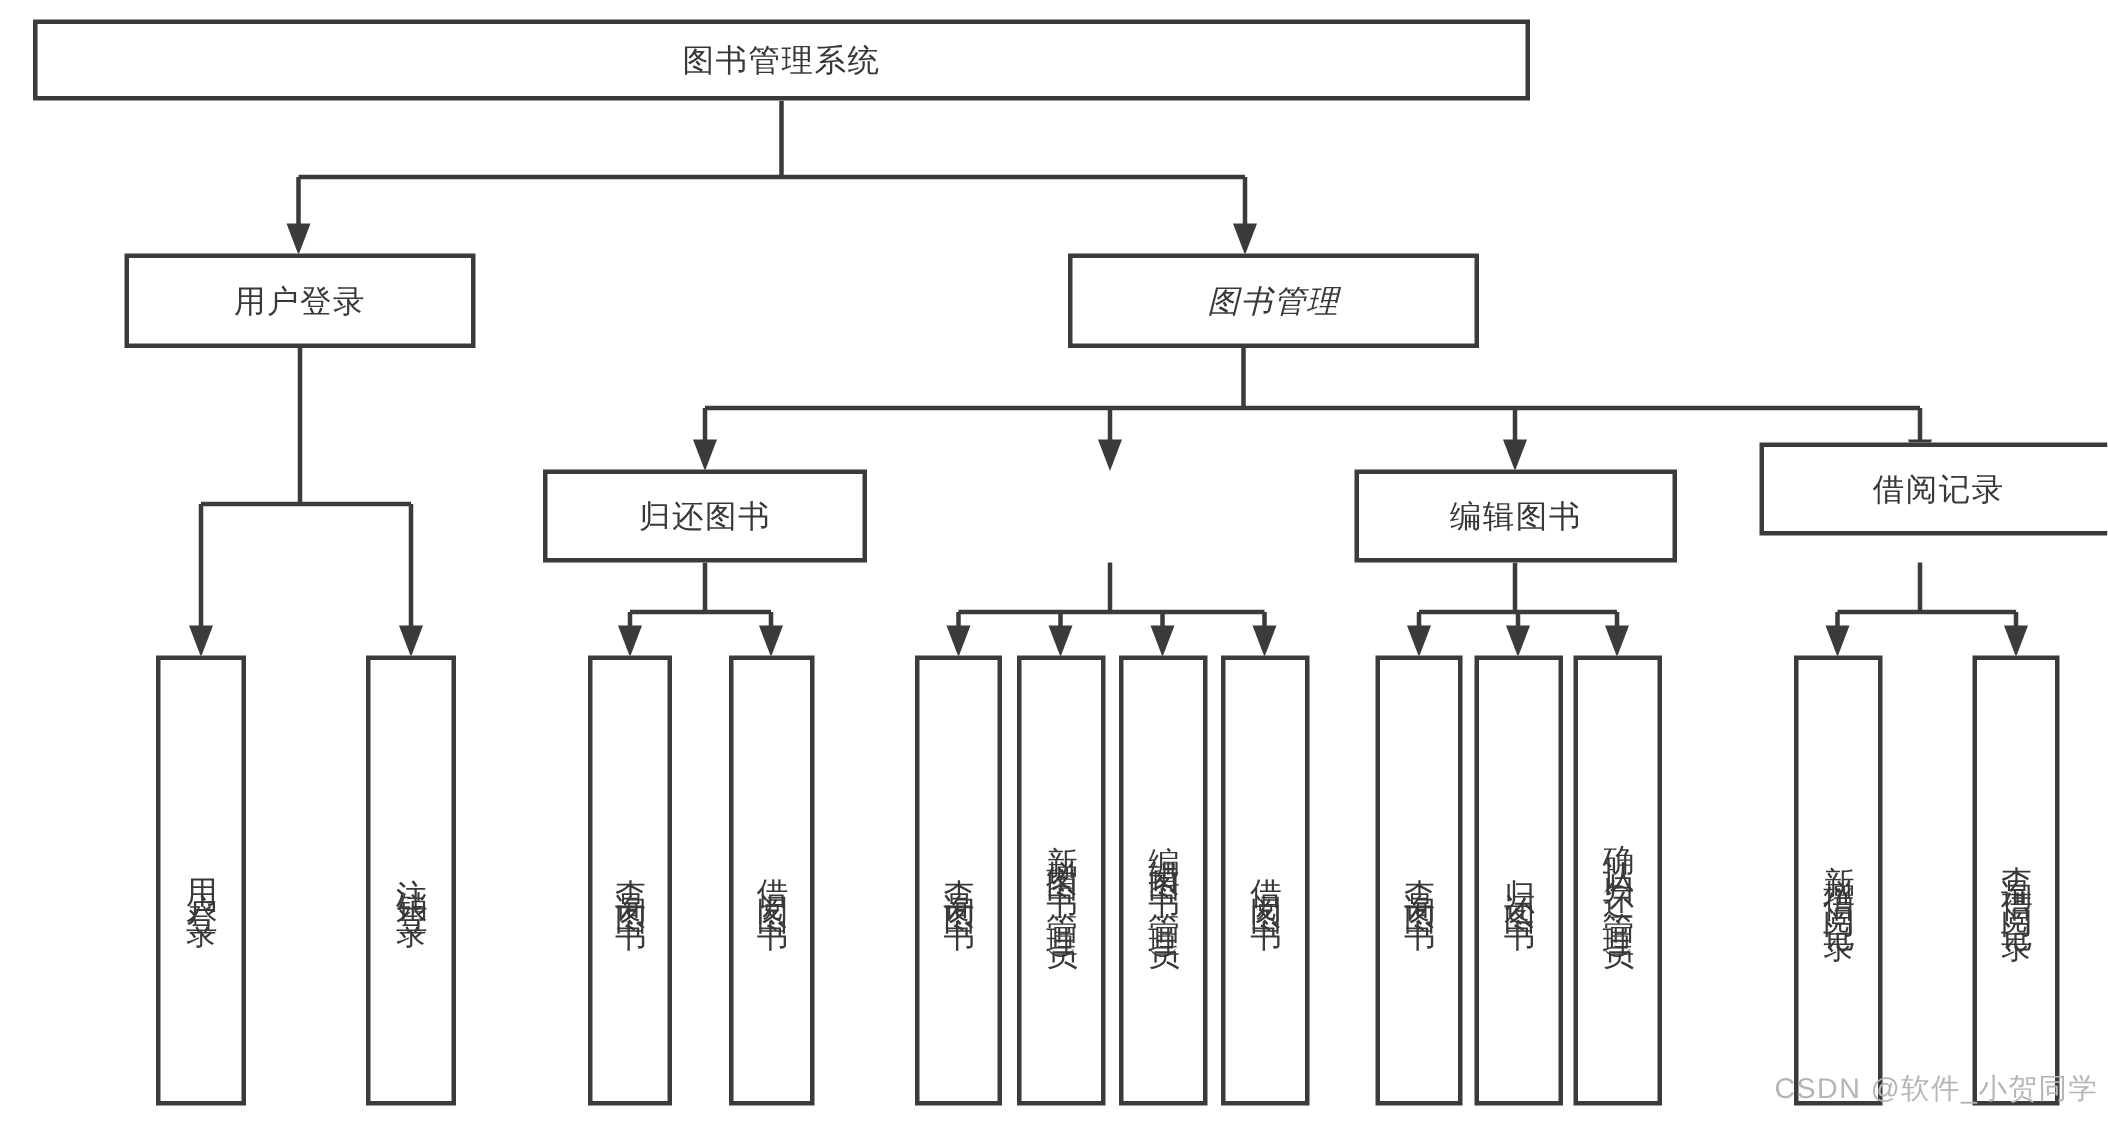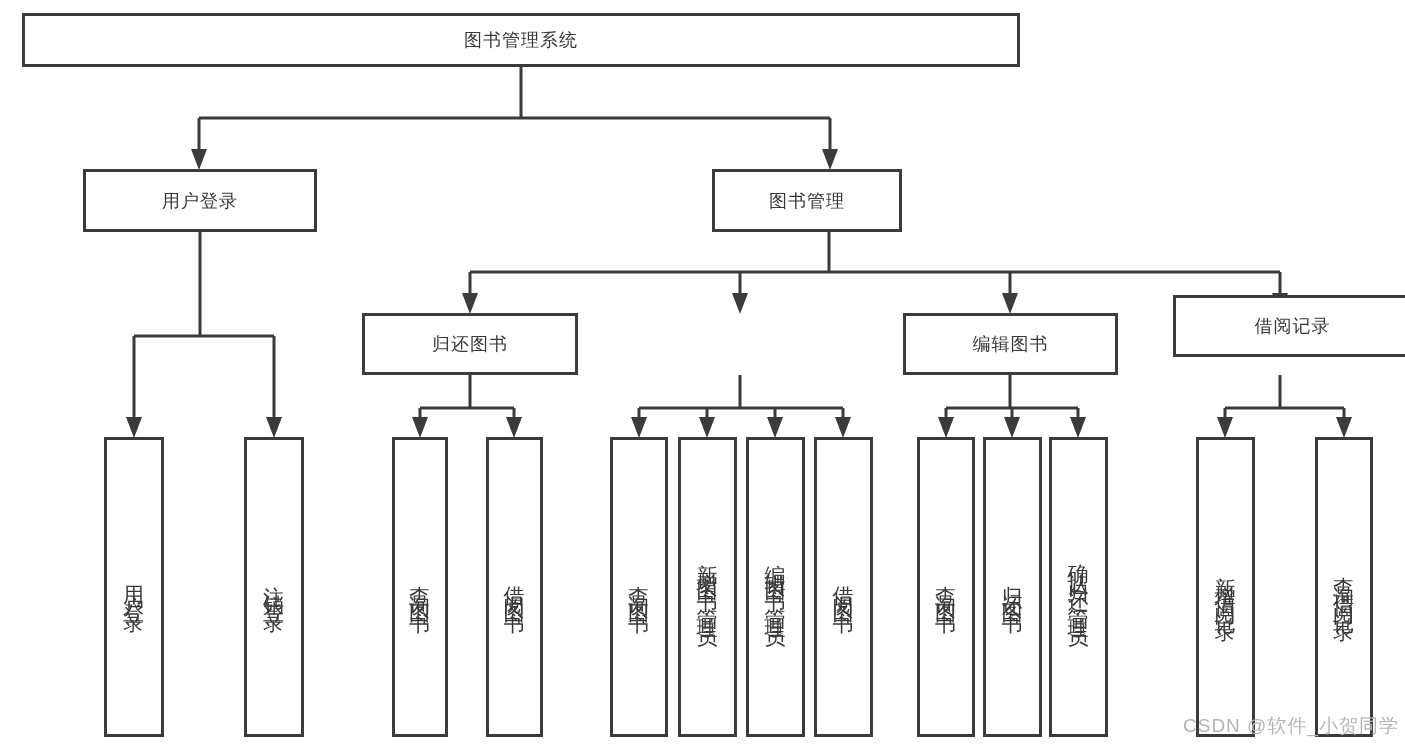--- a/index.html
+++ b/index.html
@@ -34,21 +34,21 @@
     stroke:none;
   }
   .box{
     position:absolute;
     border:3px solid var(--line);
     background:var(--bg);
     display:flex;
     align-items:center;
     justify-content:center;
     color:var(--text);
-    font-size:18px;
+    font-size:21px;
     letter-spacing:1px;
     white-space:nowrap;
   }
   .vbox{
     position:absolute;
     border:3px solid var(--line);
     background:var(--bg);
     display:flex;
     align-items:center;
     justify-content:center;
@@ -120,21 +120,21 @@
     <g>
       <path d="M1280,375 V408 M1225,408 H1344 M1225,408 V418 M1344,408 V418"></path>
       <polygon points="1217,417 1233,417 1225,438"></polygon>
       <polygon points="1336,417 1352,417 1344,438"></polygon>
     </g>
   </svg>
 
   <div class="box" style="left:22px;top:13px;width:998px;height:54px;">图书管理系统</div>
 
   <div class="box" style="left:83px;top:169px;width:234px;height:63px;">用户登录</div>
-  <div class="box" style="left:712px;top:169px;width:190px;height:63px;">图书管理</div>
+  <div class="box" style="left:712px;top:169px;width:274px;height:63px;font-style:italic;">图书管理</div>
 
   <div class="box" style="left:362px;top:313px;width:216px;height:62px;">归还图书</div>
   <div class="box" style="left:903px;top:313px;width:215px;height:62px;">编辑图书</div>
   <div class="box" style="left:1173px;top:295px;width:239px;height:62px;">借阅记录</div>
 
   <div class="vbox" style="left:104px;top:437px;width:60px;height:300px;">用户登录</div>
   <div class="vbox" style="left:244px;top:437px;width:60px;height:300px;">注销登录</div>
 
   <div class="vbox" style="left:392px;top:437px;width:56px;height:300px;">查询图书</div>
   <div class="vbox" style="left:486px;top:437px;width:57px;height:300px;">借阅图书</div>

